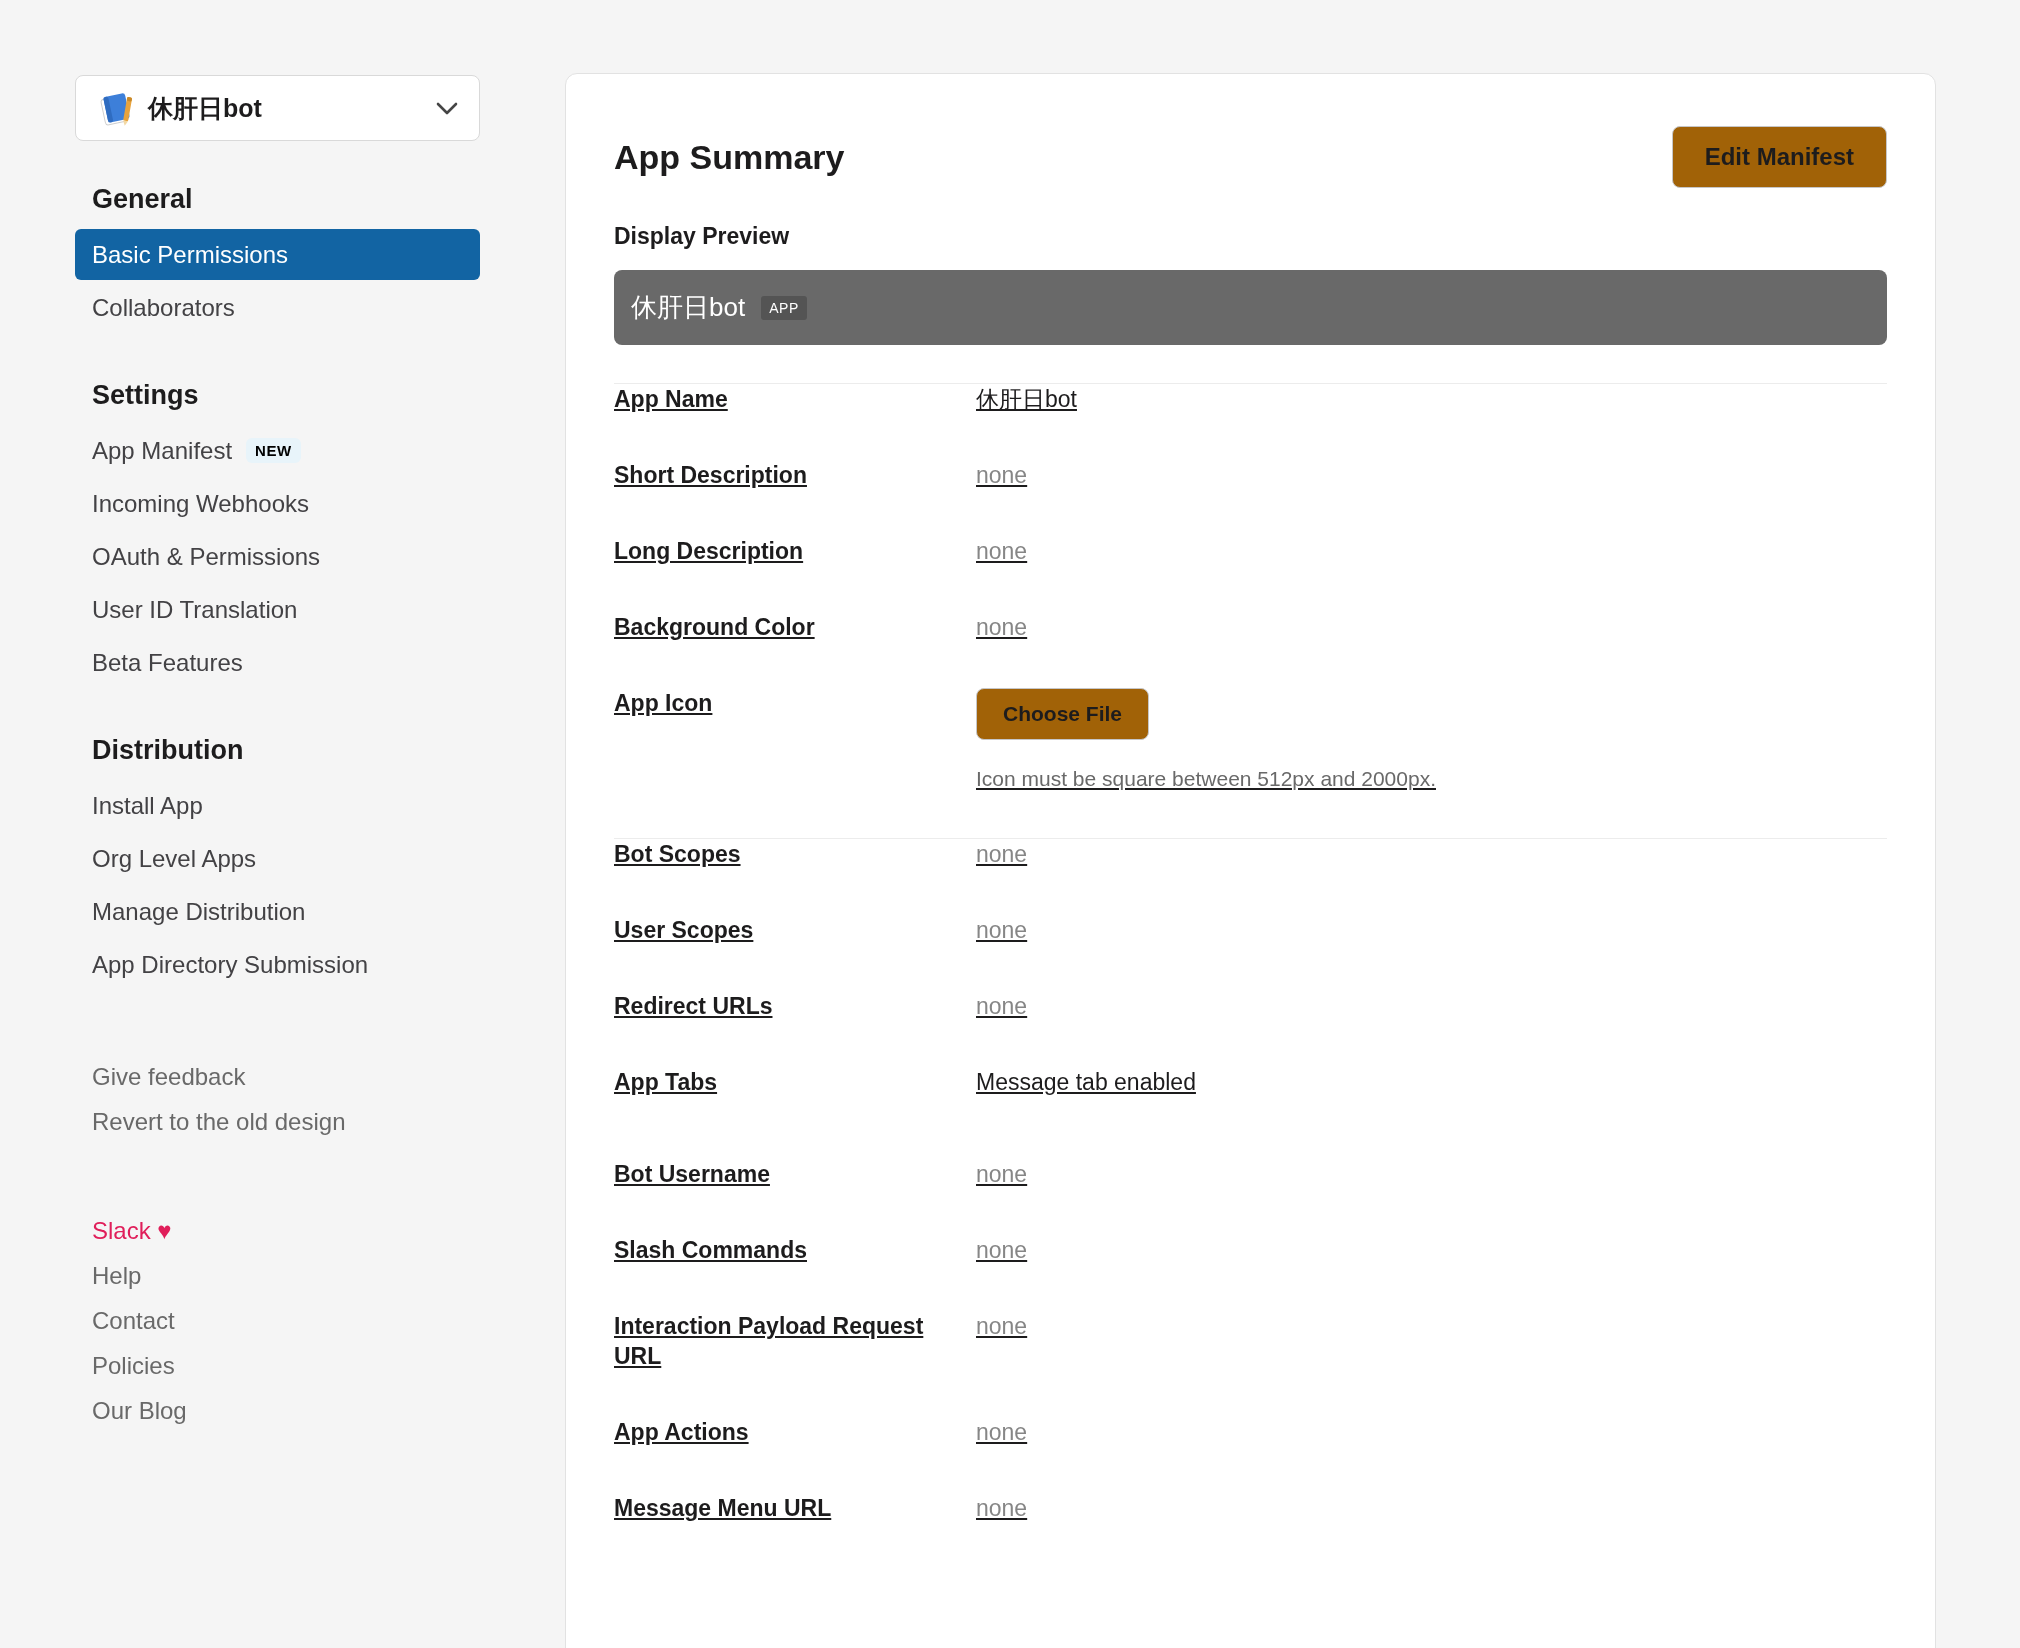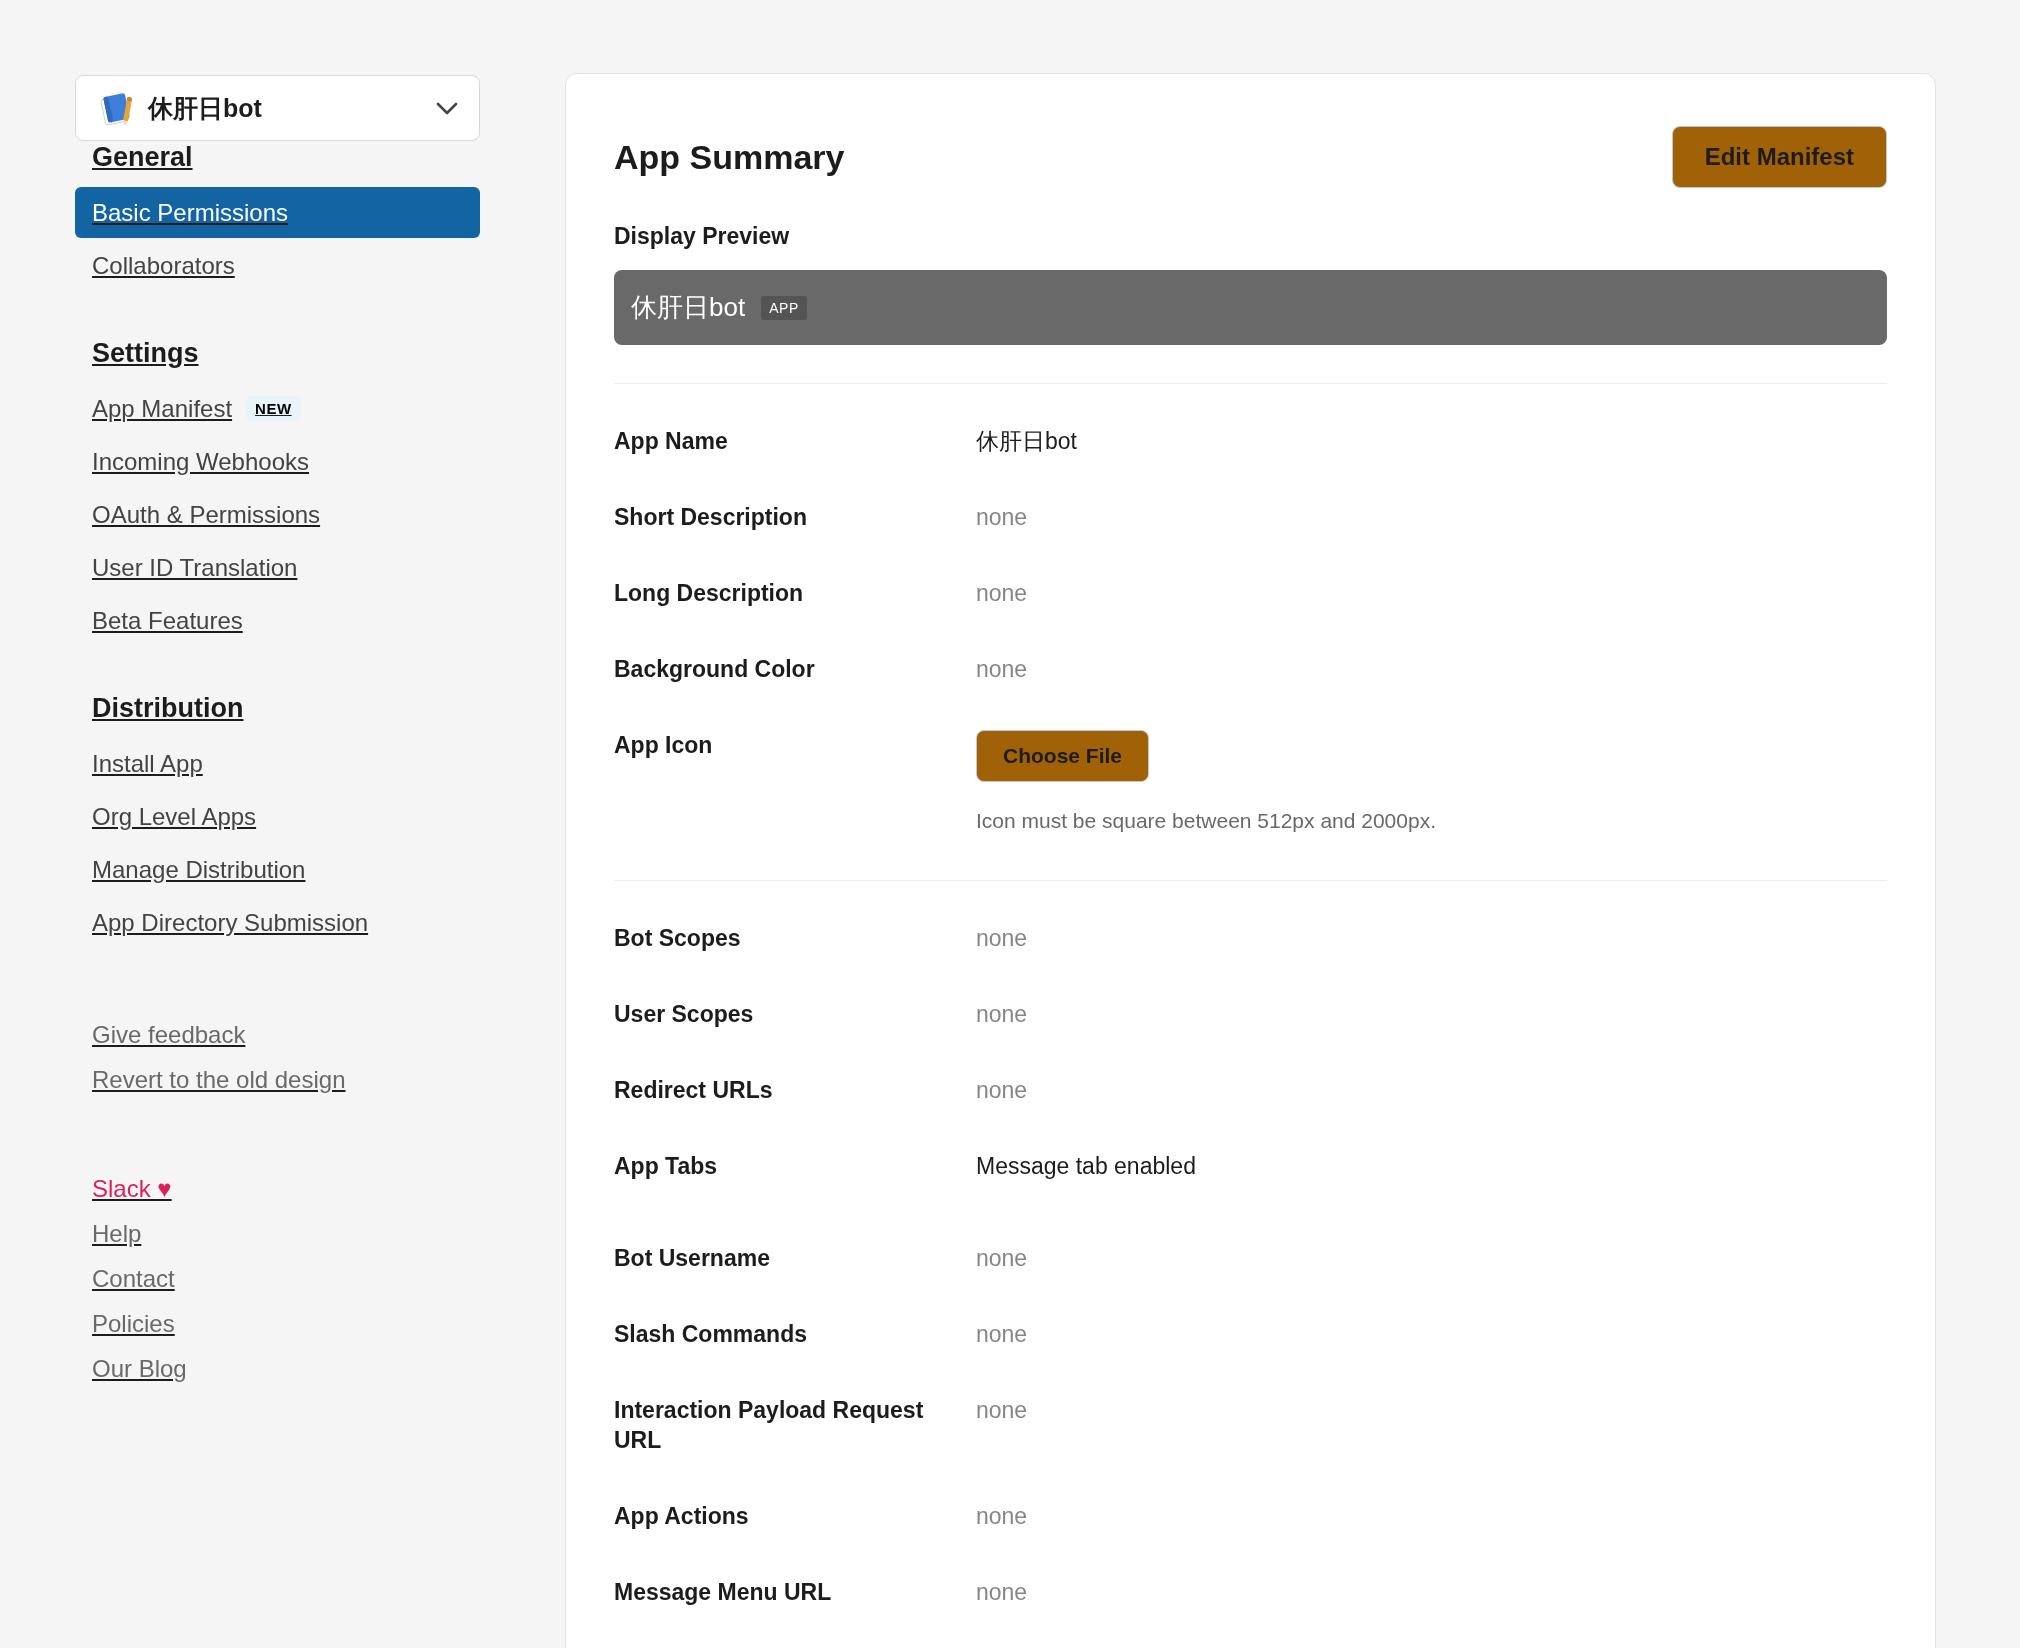--- a/index.html
+++ b/index.html
@@ -13,21 +13,21 @@
   
   .sidebar{position:absolute;left:75px;top:75px;width:405px;}
   .app-selector{
     box-sizing:border-box;width:405px;height:66px;background:#fff;
     border:1px solid #d9d9d9;border-radius:8px;display:flex;align-items:center;
     padding:0 20px;cursor:pointer;
   }
   .app-selector .app-emoji{width:40px;height:40px;flex:0 0 auto;}
   .app-selector .app-label{font-size:25px;font-weight:bold;margin-left:12px;white-space:nowrap;}
   .app-selector .chevron{margin-left:auto;width:24px;height:16px;}
-  .nav{text-decoration:underline;}
+  .nav{margin-top:42px;}
   .nav-heading{font-size:27px;font-weight:bold;color:#1d1c1d;margin:46px 17px 14px 17px;line-height:32px;}
   .nav-heading.first{margin-top:0;}
   .nav-item{
     box-sizing:border-box;font-size:24px;color:#434245;line-height:29px;
     padding:11px 17px;border-radius:6px;margin:2px 0;cursor:pointer;
     display:flex;align-items:center;white-space:nowrap;
   }
   .nav-item.active{background:#1264a3;color:#fff;}
   .badge-new{
     display:inline-block;margin-left:14px;background:#e8f4fa;color:#000000;
@@ -56,21 +56,21 @@
   .preview-bar{
     margin-top:20px;height:75px;background:#696969;border-radius:8px;
     display:flex;align-items:center;padding:0 17px;
   }
   .preview-name{color:#fff;font-size:26px;}
   .preview-badge{
     margin-left:16px;background:#545454;color:#fff;font-size:14px;font-weight:normal;
     letter-spacing:.6px;padding:5px 8px;border-radius:3px;line-height:14px;
   }
   .divider{height:1px;background:#ececec;margin:38px 0 0 0;}
-  .rows{margin-top:42px;}
+  .rows{text-decoration:underline;}
   .drow{display:grid;grid-template-columns:362px 1fr;margin-bottom:46px;}
   .dlabel{font-size:23px;font-weight:bold;line-height:30px;padding-right:40px;}
   .dvalue{font-size:23px;line-height:30px;color:#868686;}
   .dvalue.strong{color:#1d1c1d;}
   .btn-file{font-size:21px;padding:13px 26px;}
   .file-hint{font-size:21px;color:#696969;margin-top:26px;line-height:26px;}
   .gap-extra{height:16px;}
 </style>
 </head>
 <body>

